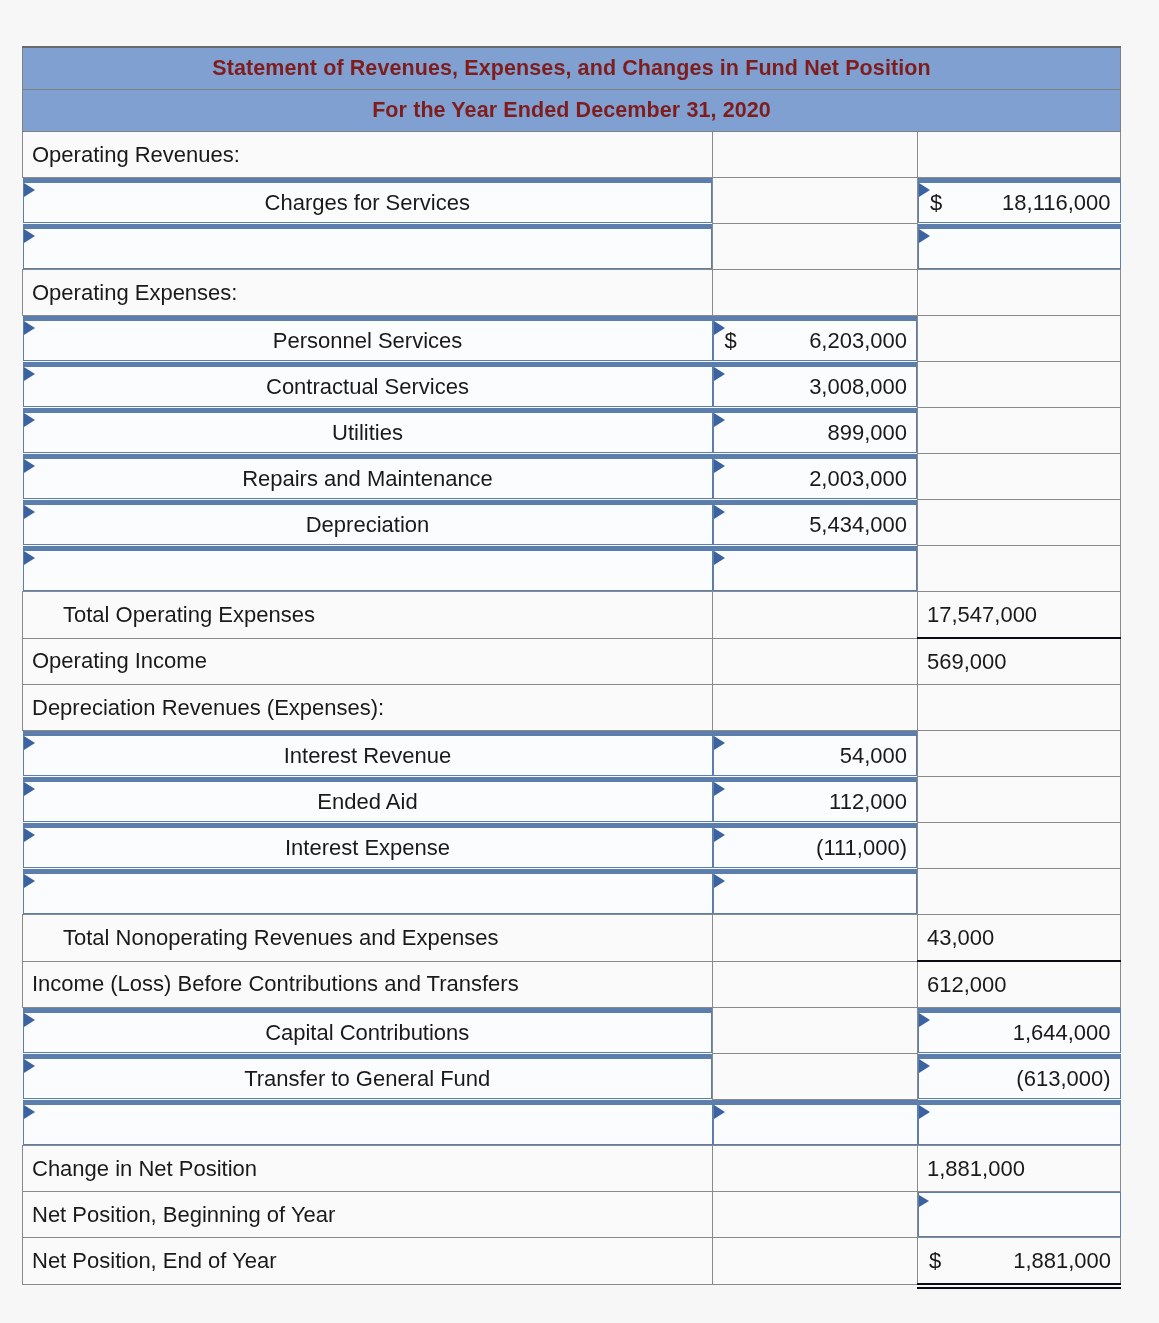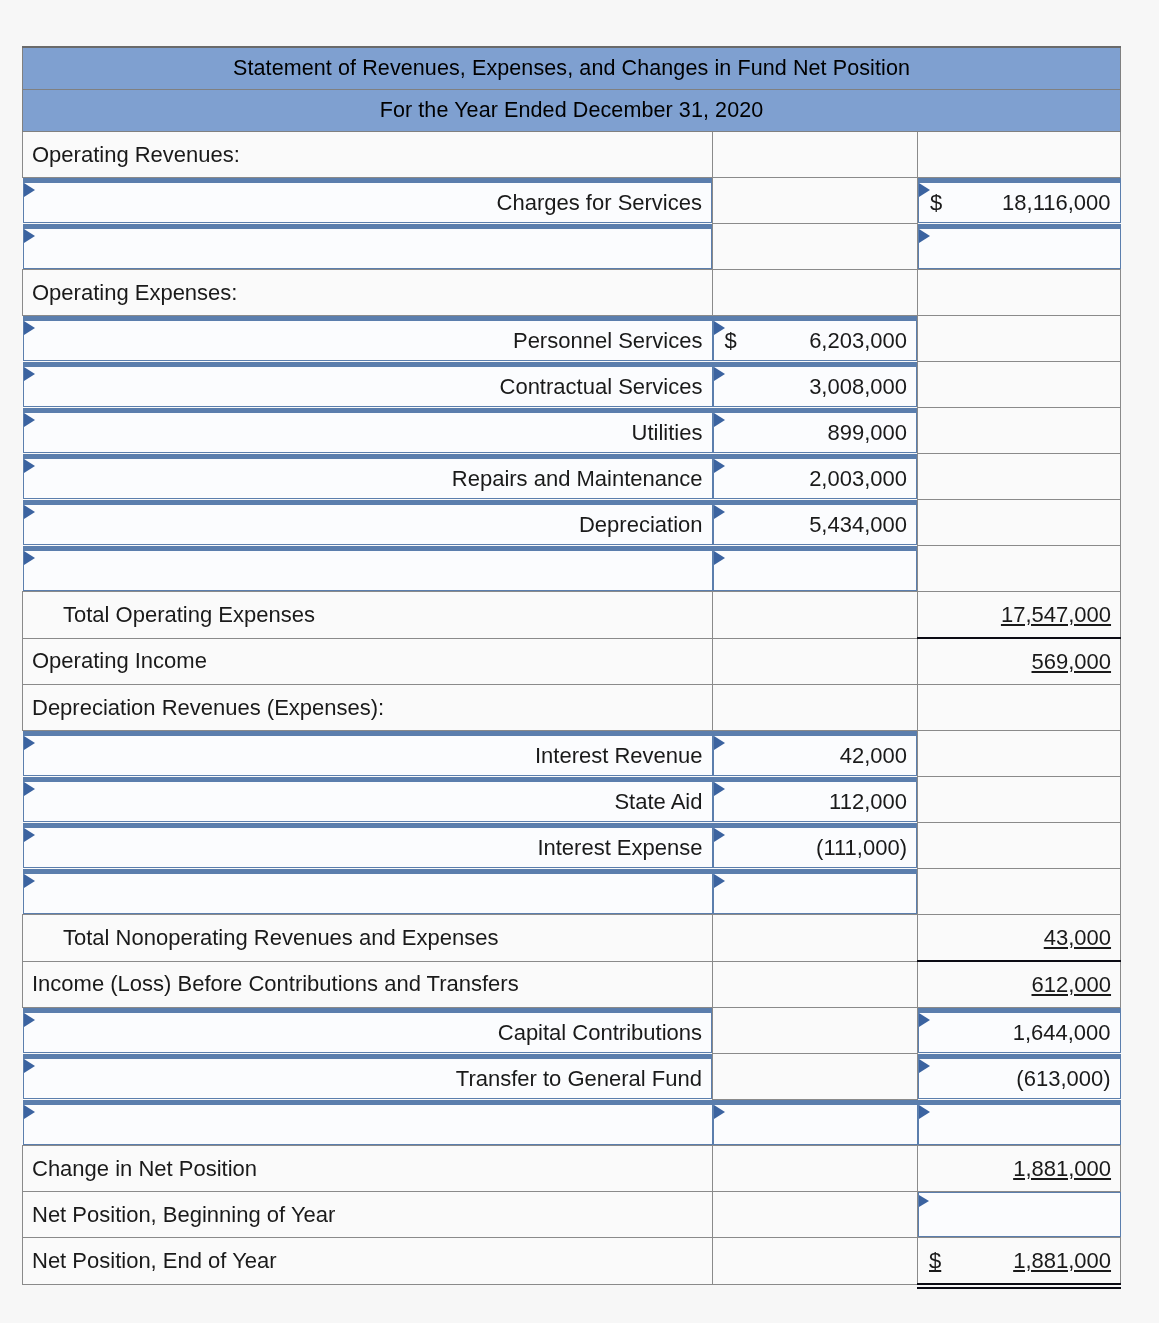--- a/index.html
+++ b/index.html
@@ -33,23 +33,23 @@
   table.stmt col.c-label { width: 690px; }
   table.stmt col.c-mid   { width: 205px; }
   table.stmt col.c-right { width: 203px; }
 
   
   tr.hdr td {
     background: #7fa0d0;
     border: 1px solid #808080;
     border-top-color: #6f6f6f;
     text-align: center;
-    font-weight: normal;
+    font-weight: bold;
     font-size: 21.5px;
-    color: #000000;
+    color: #7f1d1d;
     height: 41px;
     padding: 0 4px;
     letter-spacing: .1px;
     margin-left: 48px;
   }
   tr.hdr.first td { border-top: 2px solid #6a6a6a; }
 
   
   td.cell {
     border: 1px solid #8a8a8a;
@@ -63,21 +63,21 @@
     position: relative;
     height: 45px;
     box-sizing: border-box;
     display: flex;
     align-items: center;
     font-size: 22px;
     padding: 4px 9px;
     white-space: nowrap;
     overflow: hidden;
   }
-  .inner.num  { justify-content: flex-end; padding-right: 9px; text-decoration: underline; }
+  .inner.num  { justify-content: flex-start; padding-right: 9px; }
   .inner.lbl  { justify-content: flex-start; }
 
   
   .statictxt { font-size: 22px; line-height: 1; }
   .indent { padding-left: 31px; }
 
   
   
   td.edit {
     padding: 0;
@@ -94,21 +94,21 @@
     border-top: 5px solid #5b7ead;
     background: #fbfcfe;
     display: flex;
     align-items: center;
     font-size: 22px;
     white-space: nowrap;
     overflow: hidden;
     padding: 0 9px;
   }
   td.edit .box.num { justify-content: flex-end; }
-  td.edit .box.lbl { justify-content: flex-end; }
+  td.edit .box.lbl { justify-content: center; }
 
   
   td.edit .box.thin {
     border: 1px solid #5b7ead;
   }
 
   
   td.edit .box::before {
     content: "";
     position: absolute;
@@ -402,33 +402,33 @@
           </td>
         </tr>
         <tr>
           <td class="edit">
             <div class="box lbl">
               <span>Interest Revenue</span>
             </div>
           </td>
           <td class="edit">
             <div class="box num">
-              <span>42,000</span>
-            </div>
-          </td>
-          <td class="cell">
-            <div class="inner num">
-              <span></span>
-            </div>
-          </td>
-        </tr>
-        <tr>
-          <td class="edit">
-            <div class="box lbl">
-              <span>State Aid</span>
+              <span>54,000</span>
+            </div>
+          </td>
+          <td class="cell">
+            <div class="inner num">
+              <span></span>
+            </div>
+          </td>
+        </tr>
+        <tr>
+          <td class="edit">
+            <div class="box lbl">
+              <span>Ended Aid</span>
             </div>
           </td>
           <td class="edit">
             <div class="box num">
               <span>112,000</span>
             </div>
           </td>
           <td class="cell">
             <div class="inner num">
               <span></span>

